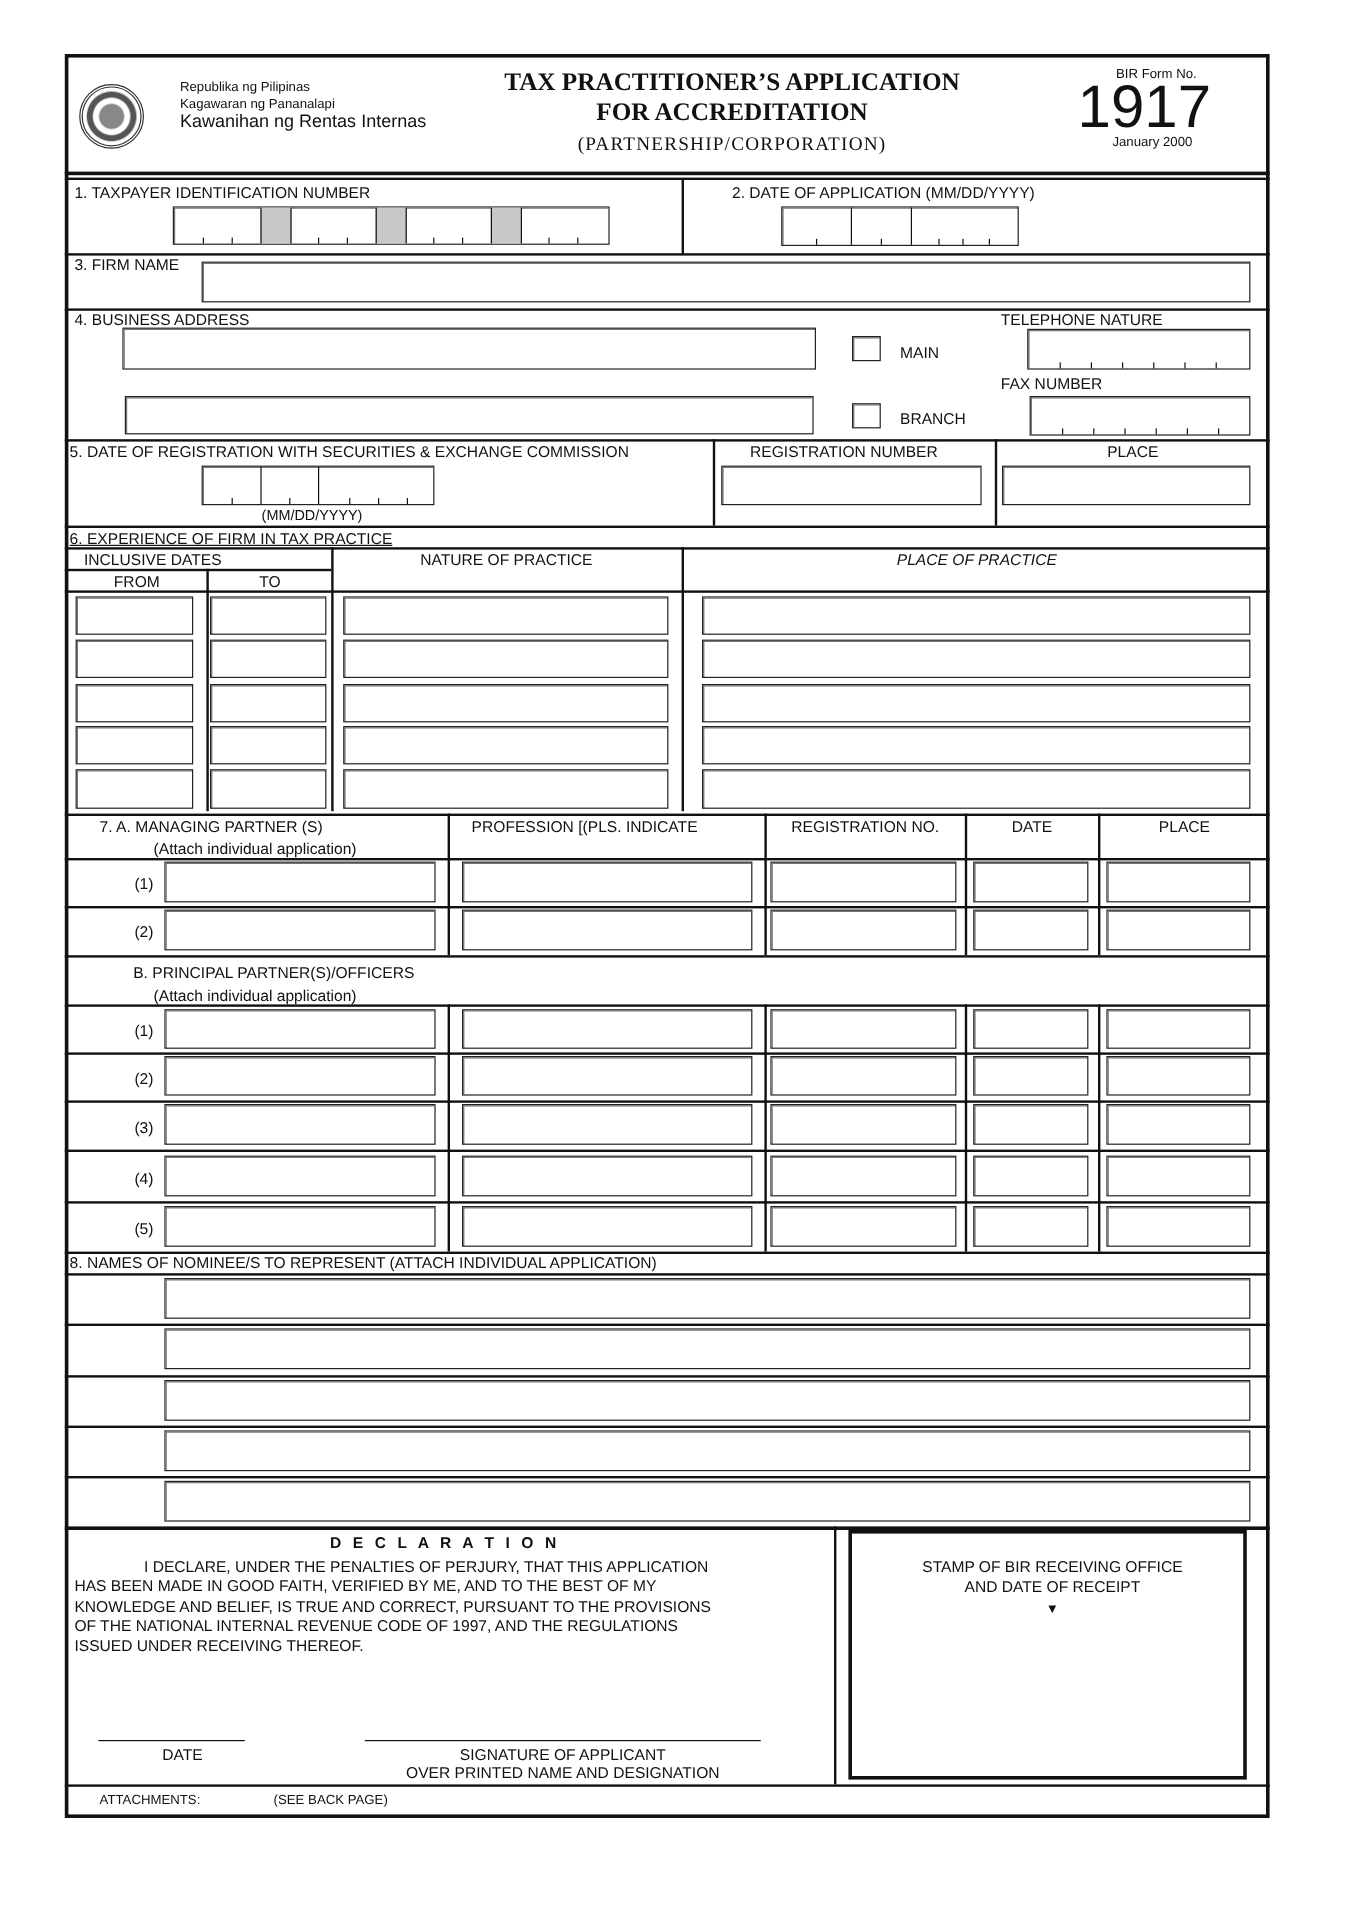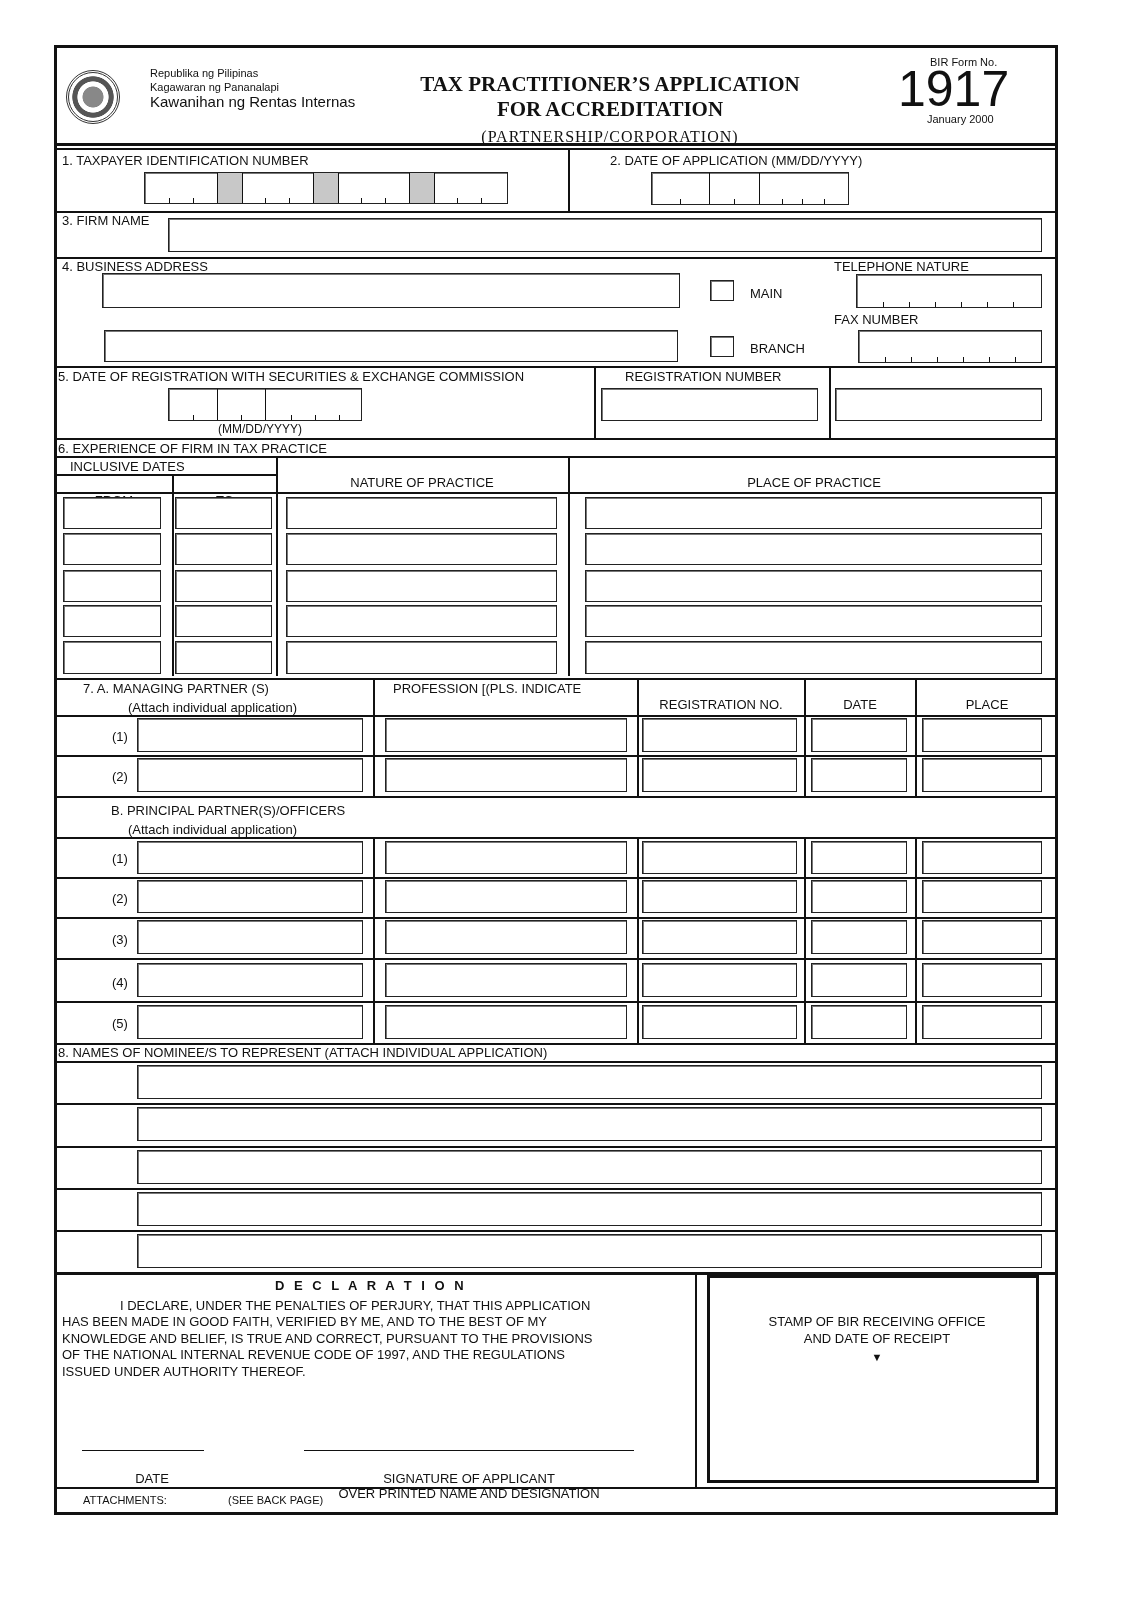--- a/index.html
+++ b/index.html
@@ -8,21 +8,21 @@
   .form{position:absolute;left:54px;top:45px;width:1004px;height:1470px;border:3px solid #111;box-sizing:border-box;}
   .hline{position:absolute;height:0;border-top:2px solid #111;}
   .thick{border-top-width:3px;}
   .vline{position:absolute;width:0;border-left:2px solid #111;}
   .box{position:absolute;border:1.5px solid #222;box-sizing:border-box;background:#fff;box-shadow:inset 1px 1px 0 #777;}
   .lbl{position:absolute;font-size:13px;white-space:nowrap;line-height:15px;}
   .sm{font-size:11px;}
   .serif{font-family:"Liberation Serif",serif;}
   .tick{position:absolute;bottom:0;width:0;height:5px;border-left:1px solid #111;}
   .shade{position:absolute;top:0;bottom:0;background:#c8c8c8;border-left:1px solid #111;border-right:1px solid #111;}
-  .center{text-align:center;margin-top:16px;}
+  .center{text-align:center;}
 </style>
 </head>
 <body>
 
 <div class="form"></div>
 
 <div class="abs" style="left:66px;top:70px;width:54px;height:54px;border-radius:50%;border:3px double #333;box-sizing:border-box;background:radial-gradient(circle,#888 0 30%,#fff 32% 45%,#555 47% 60%,#fff 62%);"></div>
 <div class="lbl sm" style="left:150px;top:66px;">Republika ng Pilipinas</div>
 <div class="lbl sm" style="left:150px;top:80px;">Kagawaran ng Pananalapi</div>
 <div class="lbl" style="left:150px;top:94px;font-size:15px;">Kawanihan ng Rentas Internas</div>
@@ -109,28 +109,28 @@
 <div class="lbl sm" style="left:218px;top:422px;font-size:12px;">(MM/DD/YYYY)</div>
 <div class="vline" style="left:594px;top:366px;height:72px;"></div>
 <div class="lbl" style="left:625px;top:369px;">REGISTRATION NUMBER</div>
 <div class="box" style="left:601px;top:388px;width:217px;height:33px;"></div>
 <div class="vline" style="left:829px;top:366px;height:72px;"></div>
 <div class="lbl center" style="left:830px;top:369px;width:228px;">PLACE</div>
 <div class="box" style="left:835px;top:388px;width:207px;height:33px;"></div>
 
 <div class="hline" style="left:54px;top:438px;width:1004px;"></div>
 
-<div class="lbl" style="left:58px;top:441px;">6.  EXPERIENCE OF FIRM IN TAX PRACTICE</div>
+<div class="lbl" style="left:58px;top:441px;text-decoration:underline;">6.  EXPERIENCE OF FIRM IN TAX PRACTICE</div>
 <div class="hline" style="left:54px;top:456px;width:1004px;"></div>
 <div class="lbl" style="left:70px;top:459px;">INCLUSIVE   DATES</div>
 <div class="hline" style="left:54px;top:474px;width:222px;"></div>
 <div class="lbl center" style="left:56px;top:477px;width:116px;">FROM</div>
 <div class="lbl center" style="left:174px;top:477px;width:102px;">TO</div>
 <div class="lbl center" style="left:276px;top:459px;width:292px;">NATURE OF PRACTICE</div>
-<div class="lbl center" style="left:570px;top:459px;width:488px;">PLACE OF PRACTICE</div>
+<div class="lbl center" style="left:570px;top:459px;width:488px;font-style:italic;">PLACE OF PRACTICE</div>
 <div class="vline" style="left:172px;top:474px;height:202px;"></div>
 <div class="vline" style="left:276px;top:456px;height:220px;"></div>
 <div class="vline" style="left:568px;top:456px;height:220px;"></div>
 <div class="hline" style="left:54px;top:492px;width:1004px;"></div>
 
 <div>
   <div class="box" style="left:63px;top:497px;width:98px;height:32px;"></div>
   <div class="box" style="left:175px;top:497px;width:97px;height:32px;"></div>
   <div class="box" style="left:286px;top:497px;width:271px;height:32px;"></div>
   <div class="box" style="left:585px;top:497px;width:457px;height:32px;"></div>
@@ -248,21 +248,21 @@
 <div class="hline" style="left:54px;top:1230px;width:1004px;"></div>
 <div class="box" style="left:137px;top:1234px;width:905px;height:34px;"></div>
 
 <div class="hline thick" style="left:54px;top:1272px;width:1004px;"></div>
 
 <div class="lbl" style="left:275px;top:1278px;font-weight:bold;letter-spacing:3px;">D E C L A R A T I O N</div>
 <div class="lbl" style="left:120px;top:1298px;">I DECLARE,  UNDER THE PENALTIES  OF  PERJURY, THAT  THIS APPLICATION</div>
 <div class="lbl" style="left:62px;top:1314px;">HAS  BEEN  MADE  IN  GOOD  FAITH,  VERIFIED  BY  ME,  AND   TO  THE   BEST  OF MY</div>
 <div class="lbl" style="left:62px;top:1331px;">KNOWLEDGE  AND  BELIEF,  IS TRUE AND CORRECT, PURSUANT TO THE PROVISIONS</div>
 <div class="lbl" style="left:62px;top:1347px;">OF THE NATIONAL INTERNAL REVENUE CODE OF 1997, AND THE REGULATIONS</div>
-<div class="lbl" style="left:62px;top:1364px;">ISSUED UNDER AUTHORITY THEREOF.</div>
+<div class="lbl" style="left:62px;top:1364px;">ISSUED UNDER RECEIVING THEREOF.</div>
 <div class="hline" style="left:82px;top:1450px;width:122px;border-top-width:1px;"></div>
 <div class="lbl center" style="left:82px;top:1455px;width:140px;">DATE</div>
 <div class="hline" style="left:304px;top:1450px;width:330px;border-top-width:1px;"></div>
 <div class="lbl center" style="left:304px;top:1455px;width:330px;">SIGNATURE  OF APPLICANT</div>
 <div class="lbl center" style="left:304px;top:1470px;width:330px;">OVER PRINTED NAME AND DESIGNATION</div>
 
 <div class="vline" style="left:695px;top:1272px;height:215px;"></div>
 <div class="abs" style="left:707px;top:1275px;width:332px;height:208px;border:3px solid #111;border-right-width:3px;box-sizing:border-box;"></div>
 <div class="lbl center" style="left:707px;top:1298px;width:340px;">STAMP OF BIR RECEIVING OFFICE</div>
 <div class="lbl center" style="left:707px;top:1315px;width:340px;">AND DATE OF RECEIPT</div>

